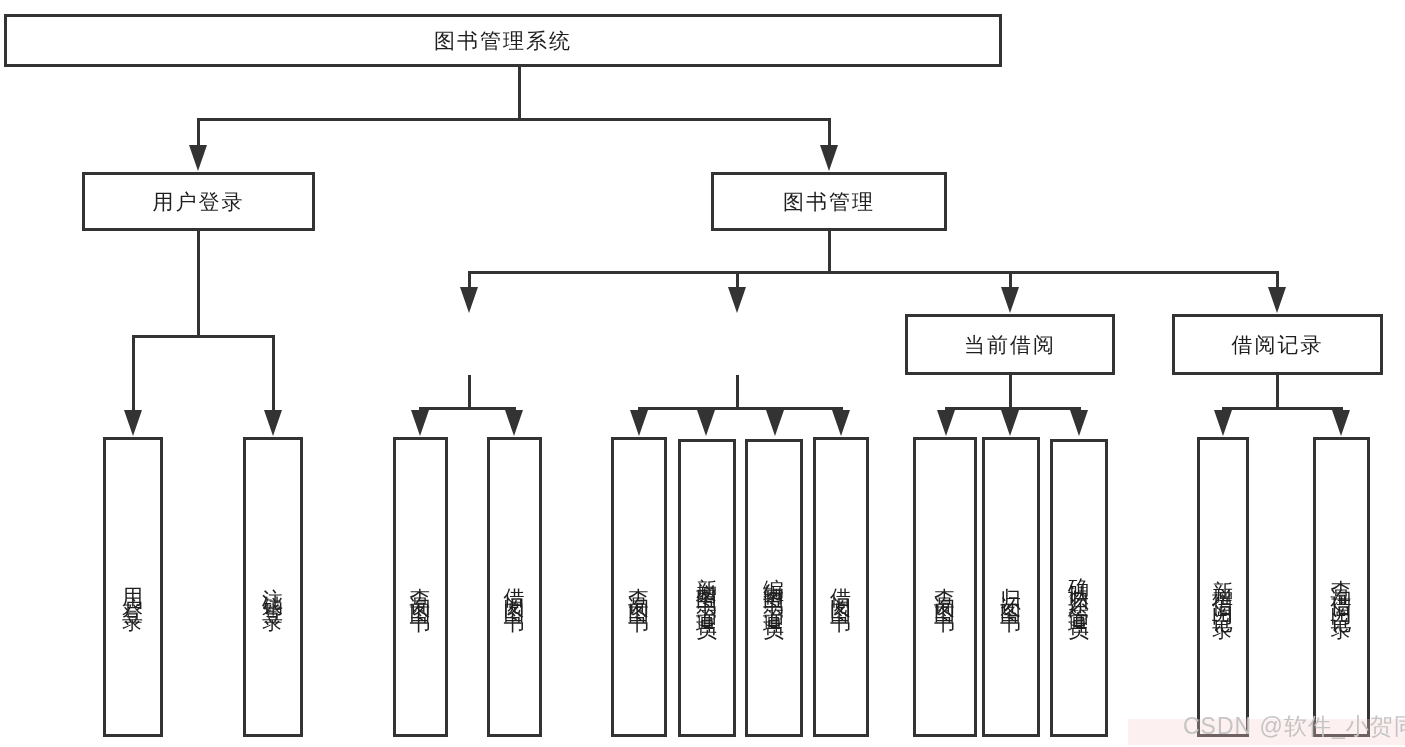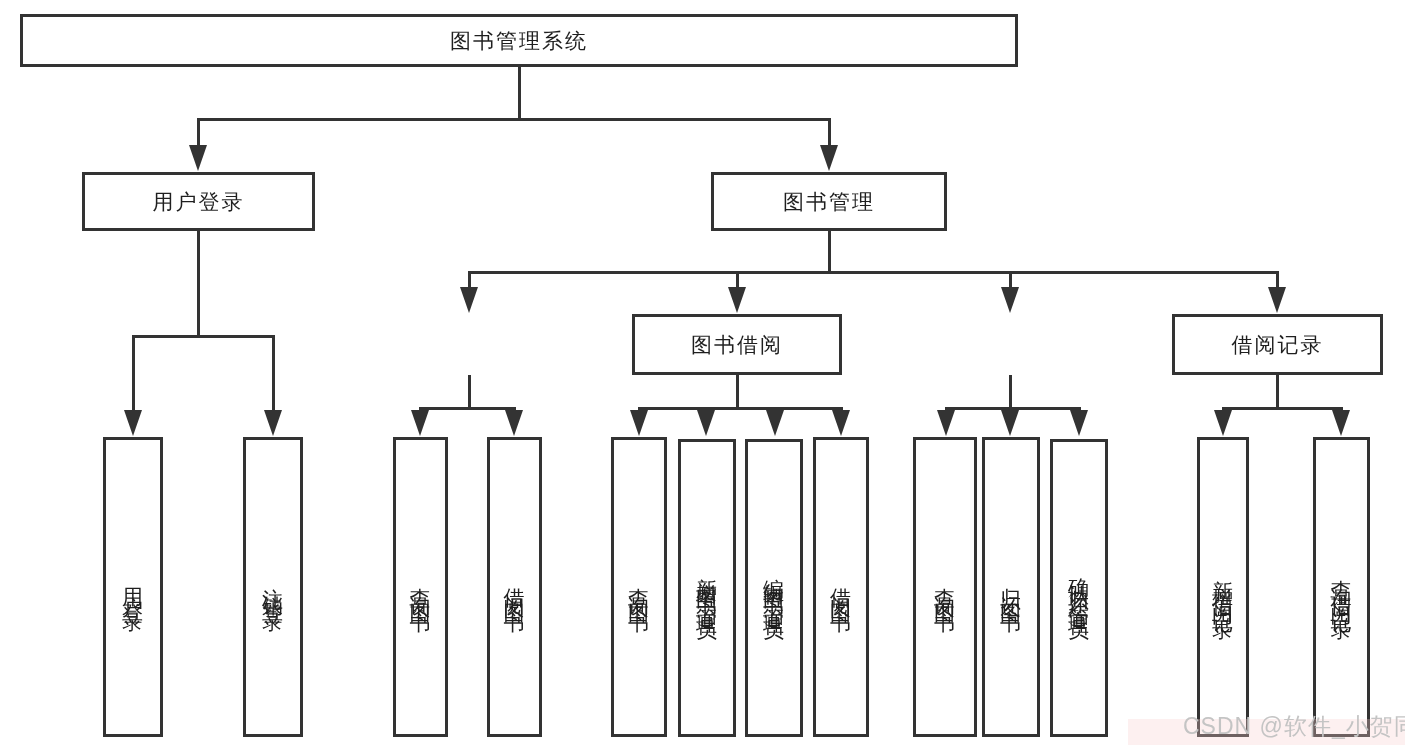--- a/index.html
+++ b/index.html
@@ -33,21 +33,21 @@
   .watermark-tint{
     position:absolute;left:1128px;top:719px;width:277px;height:26px;z-index:9;
     background:rgba(248,206,206,0.30);
   }
 </style>
 </head>
 <body>
 
 <div class="canvas">
 
-  <div class="node" style="left:20px;top:14px;width:998px;height:53px;">
+  <div class="node" style="left:4px;top:14px;width:998px;height:53px;">
     <span>图书管理系统</span>
   </div>
 
   <div class="vline" style="left:518px;top:67px;height:51px;"></div>
   <div class="hline" style="left:197px;top:118px;width:634px;"></div>
   <div class="vline" style="left:197px;top:118px;height:30px;"></div>
   <div class="arrow" style="left:189px;top:145px;"></div>
   <div class="vline" style="left:828px;top:118px;height:30px;"></div>
   <div class="arrow" style="left:820px;top:145px;"></div>
 
@@ -69,22 +69,22 @@
   <div class="hline" style="left:468px;top:271px;width:811px;"></div>
   <div class="vline" style="left:468px;top:271px;height:20px;"></div>
   <div class="arrow" style="left:460px;top:287px;"></div>
   <div class="vline" style="left:736px;top:271px;height:20px;"></div>
   <div class="arrow" style="left:728px;top:287px;"></div>
   <div class="vline" style="left:1009px;top:271px;height:20px;"></div>
   <div class="arrow" style="left:1001px;top:287px;"></div>
   <div class="vline" style="left:1276px;top:271px;height:20px;"></div>
   <div class="arrow" style="left:1268px;top:287px;"></div>
 
-  <div class="node" style="left:632px;top:314px;width:210px;height:61px;">
-    <span>图书借阅</span>
+  <div class="node" style="left:905px;top:314px;width:210px;height:61px;">
+    <span>当前借阅</span>
   </div>
   <div class="node" style="left:1172px;top:314px;width:211px;height:61px;">
     <span>借阅记录</span>
   </div>
 
   <div class="vline" style="left:468px;top:375px;height:32px;"></div>
   <div class="hline" style="left:419px;top:407px;width:97px;"></div>
   <div class="vline" style="left:419px;top:407px;height:8px;"></div>
   <div class="arrow" style="left:411px;top:410px;"></div>
   <div class="vline" style="left:513px;top:407px;height:8px;"></div>

